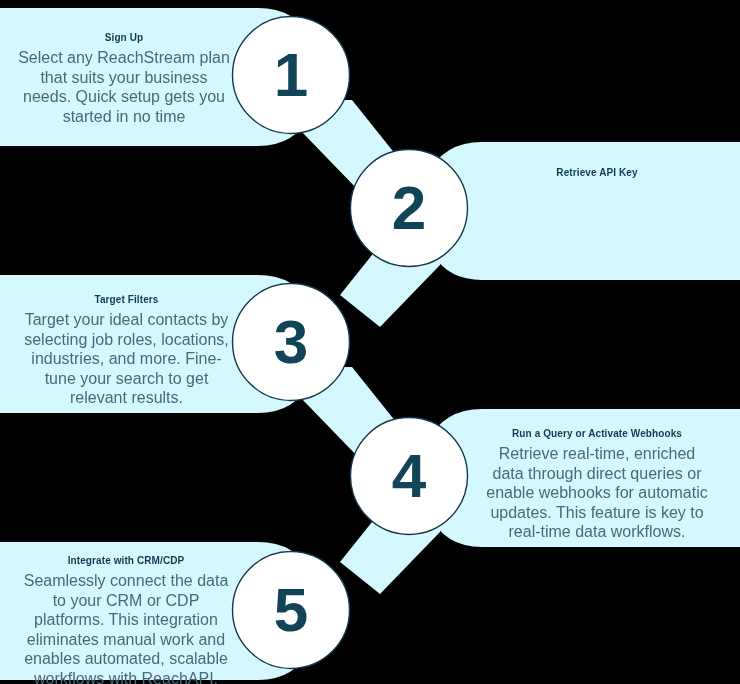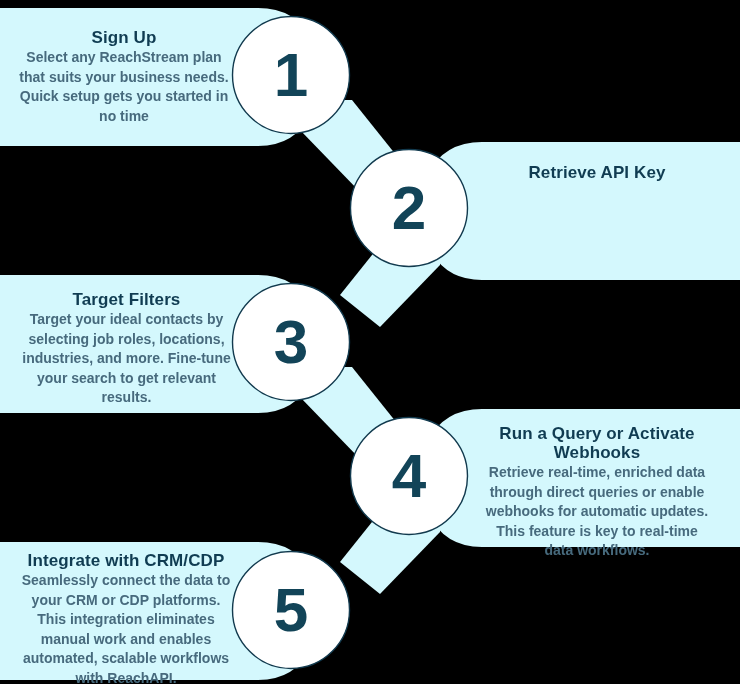--- a/index.html
+++ b/index.html
@@ -24,30 +24,30 @@
     left: 0;
     width: 740px;
     height: 684px;
   }
   .step-text {
     position: absolute;
     text-align: center;
     z-index: 5;
   }
   .step-title {
-    font-size: 17px;
+    font-size: 10px;
     font-weight: bold;
     color: #103c52;
     line-height: 19px;
     margin: 0 0 1px 0;
     letter-spacing: 0.1px;
   }
   .step-desc {
-    font-size: 14px;
-    font-weight: bold;
+    font-size: 16px;
+    font-weight: normal;
     color: #476a7d;
     line-height: 19.5px;
     margin: 0;
   }
   .step-number {
     position: absolute;
     z-index: 6;
     font-family: "Liberation Sans", sans-serif;
     font-size: 62px;
     font-weight: bold;

